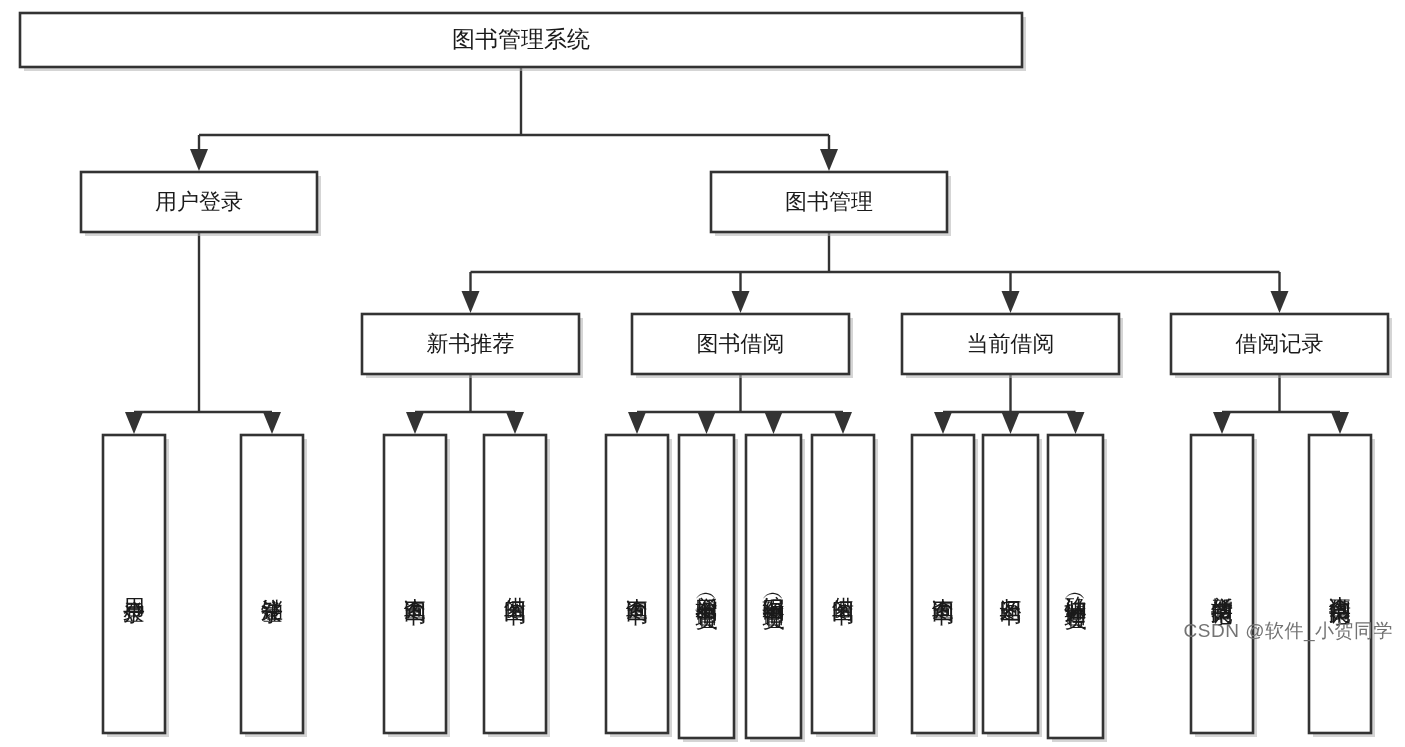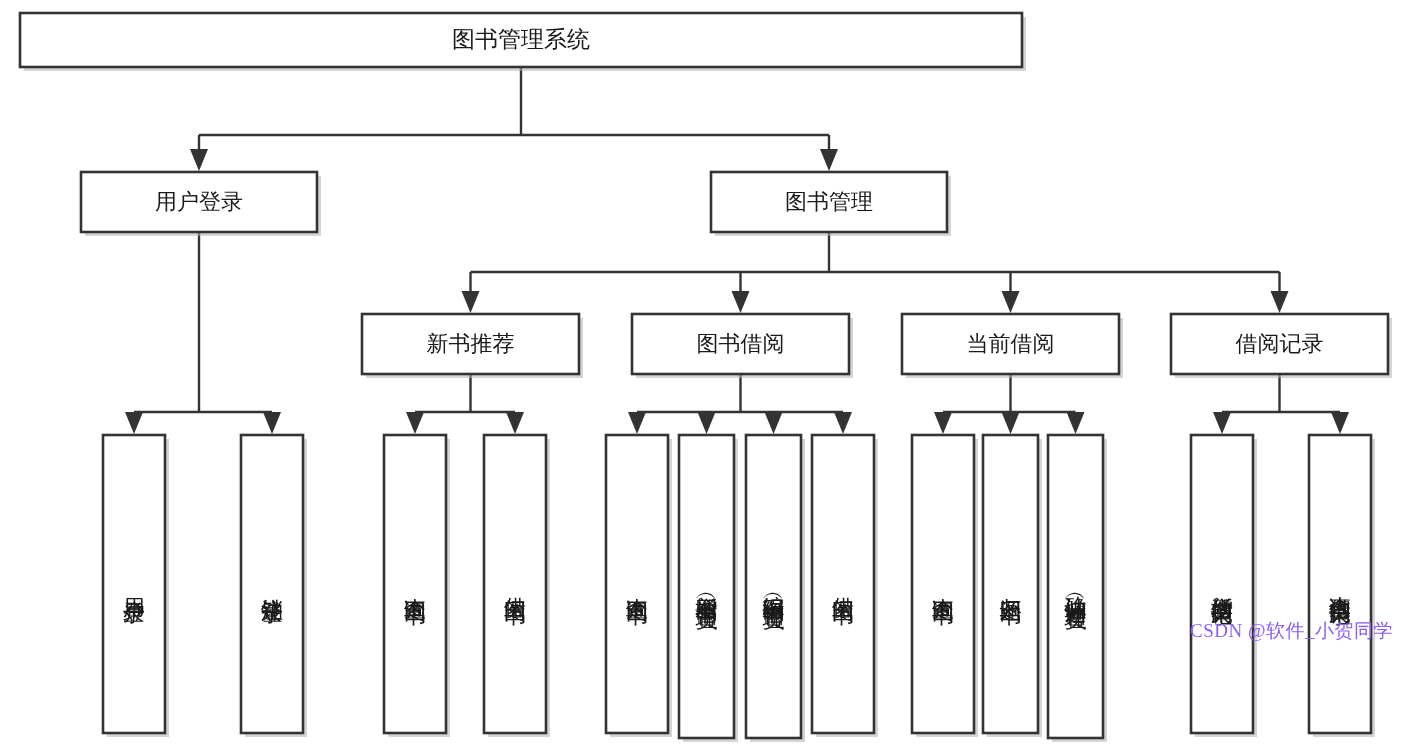--- a/index.html
+++ b/index.html
@@ -70,23 +70,23 @@
     color: #1a1a1a;
     letter-spacing: 2px;
     white-space: nowrap;
     text-align: center;
     pointer-events: none;
   }
   .watermark {
     position: absolute;
     right: 12px;
     bottom: 6px;
-    font-family: Liberation Serif, serif;
+    font-family: Liberation Sans, sans-serif;
     font-size: 19px;
-    color: #8b5cf6;
+    color: #737373;
     letter-spacing: 0.5px;
     white-space: nowrap;
   }
 </style>
 </head>
 <body>
 
 <div id="diagram-root">
   <svg class="flow" viewBox="0 0 1405 747">
     <g id="connectors">

